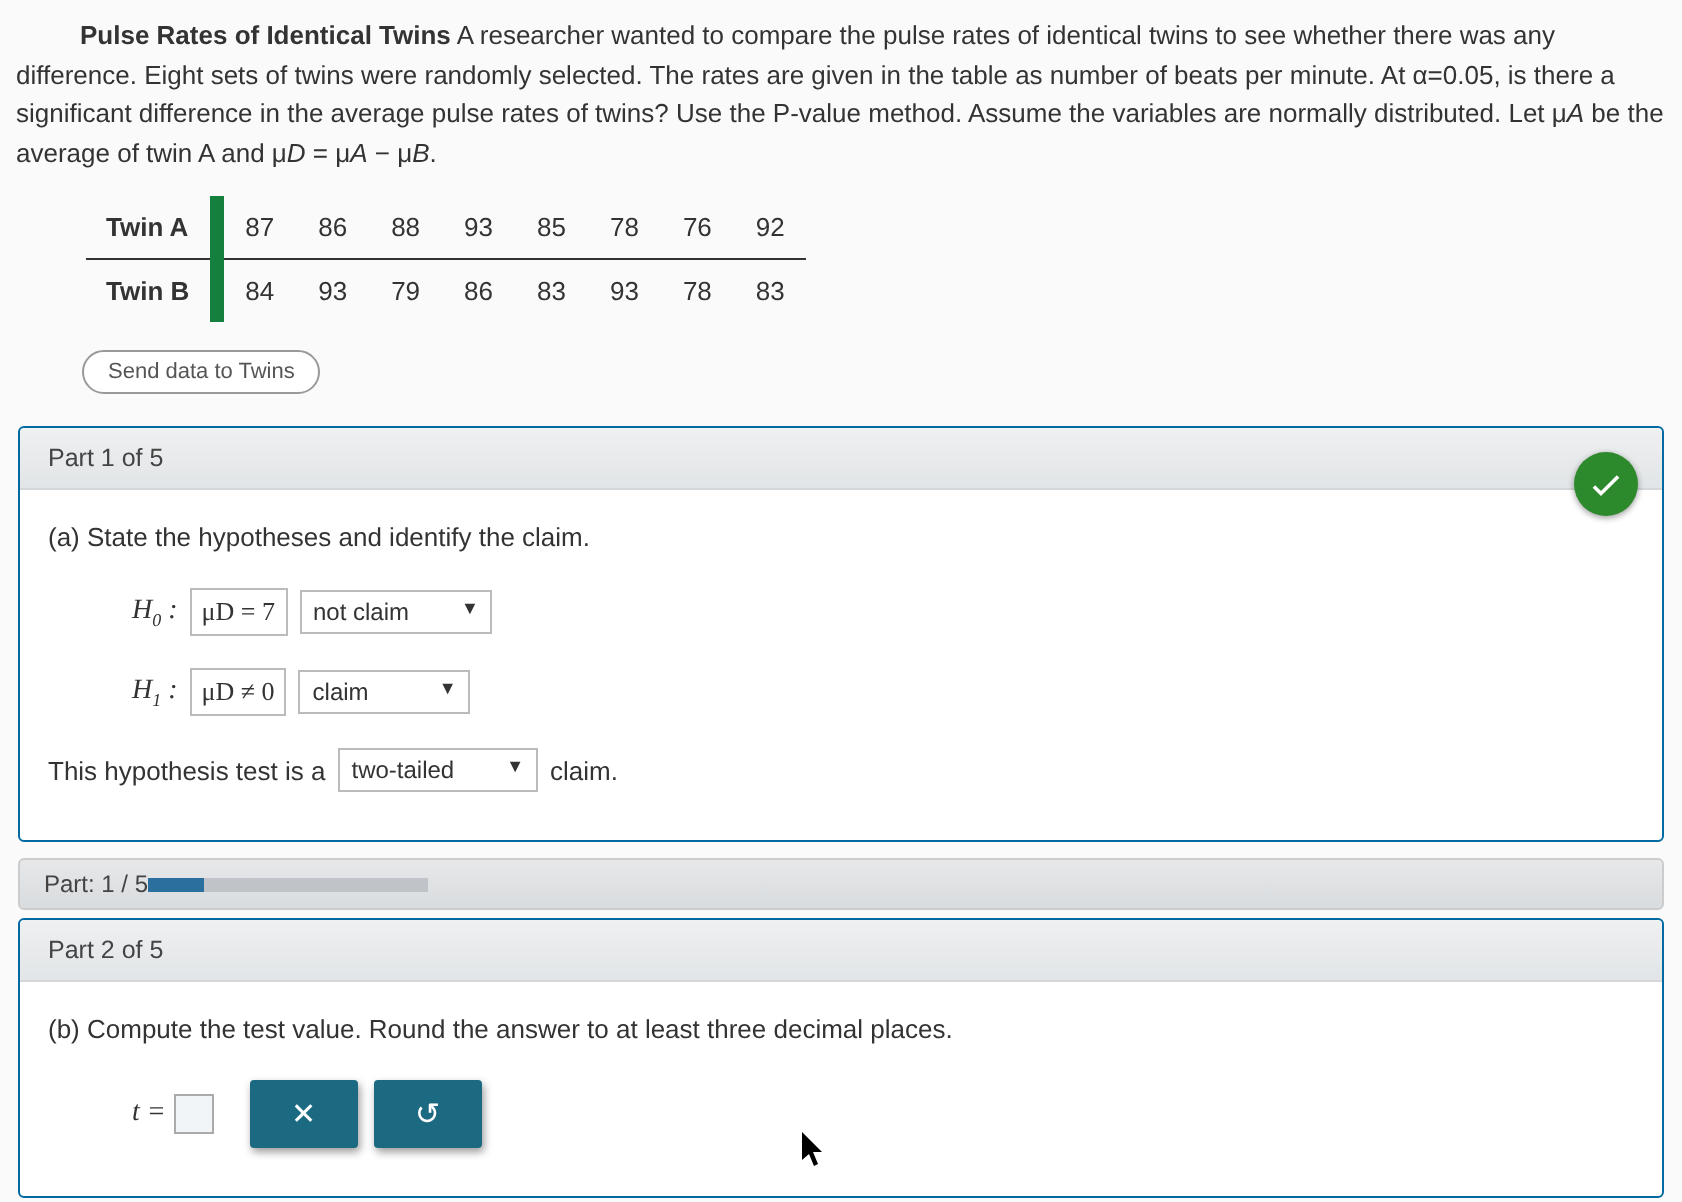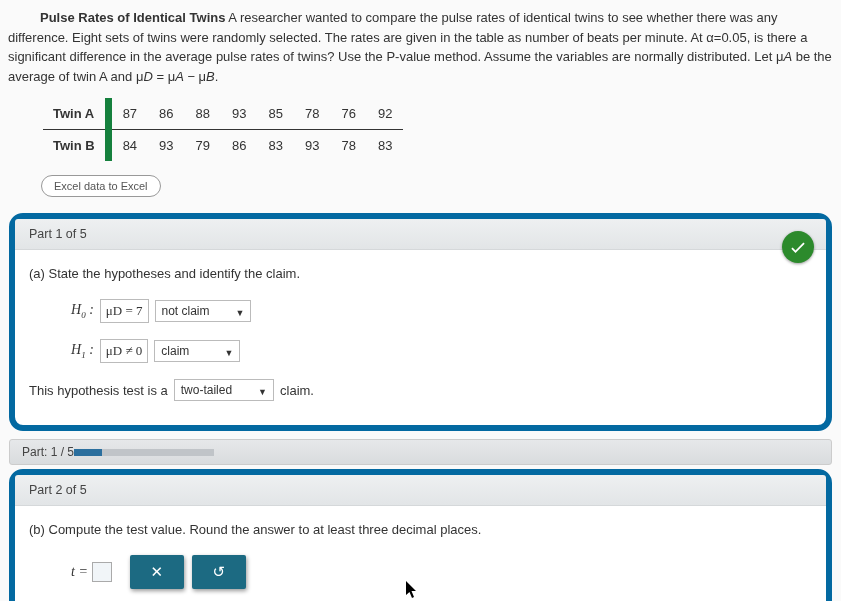--- a/index.html
+++ b/index.html
@@ -30,22 +30,22 @@
       border: 1px solid #999;
       border-radius: 14px;
       background: #fff;
       font-size: 11px;
       color: #555;
       cursor: pointer;
       margin-bottom: 14px;
     }
     .part-panel {
       background: #fff;
-      border: 6px solid #0369a1;
-      border-radius: 14px;
+      border: 1px solid #0369a1;
+      border-radius: 3px;
       margin: 2px 4px 8px 4px;
       position: relative;
     }
     .part-header {
       background: linear-gradient(#eef0f1,#e2e5e7);
       padding: 8px 14px;
       font-size: 12.5px;
       color: #444;
       border-bottom: 1px solid #d5d8da;
       border-radius: 3px 3px 0 0;
@@ -73,21 +73,21 @@
       border: 1px solid #bbb;
       padding: 3px 5px;
       font-family: 'Times New Roman', serif;
       background: #fff;
     }
     .select-box {
       border: 1px solid #bbb;
       padding: 3px 6px;
       background: #fff;
       display: inline-flex;
-      align-items: flex-end;
+      align-items: flex-start;
       gap: 26px;
       min-width: 86px;
       justify-content: space-between;
       font-size: 12px;
     }
     .select-box .arrow { font-size: 9px; color: #333; }
     .test-line { margin-top: 6px; display: flex; align-items: center; gap: 6px; }
     .progress-bar {
       background: linear-gradient(#e6e8ea,#d9dcde);
       margin: 2px 4px 4px 4px;
@@ -168,21 +168,21 @@
     <td>79</td>
     <td>86</td>
     <td>83</td>
     <td>93</td>
     <td>78</td>
     <td>83</td>
   </tr>
 </tbody>
   </table>
 
-<button class="send-btn">Excel data to Excel</button>
+<button class="send-btn">Send data to Twins</button>
 
 <div class="part-panel">
   <div class="part-header">Part 1 of 5</div>
   <div class="check-icon">
     <svg viewBox="0 0 24 24">
         <path fill="#fff" d="M9 16.2l-3.5-3.5L4 14.2l5 5 11-11L18.5 6.7z"></path>
       </svg>
   </div>
   <div class="part-body">
     <p>(a) State the hypotheses and identify the claim.</p>

